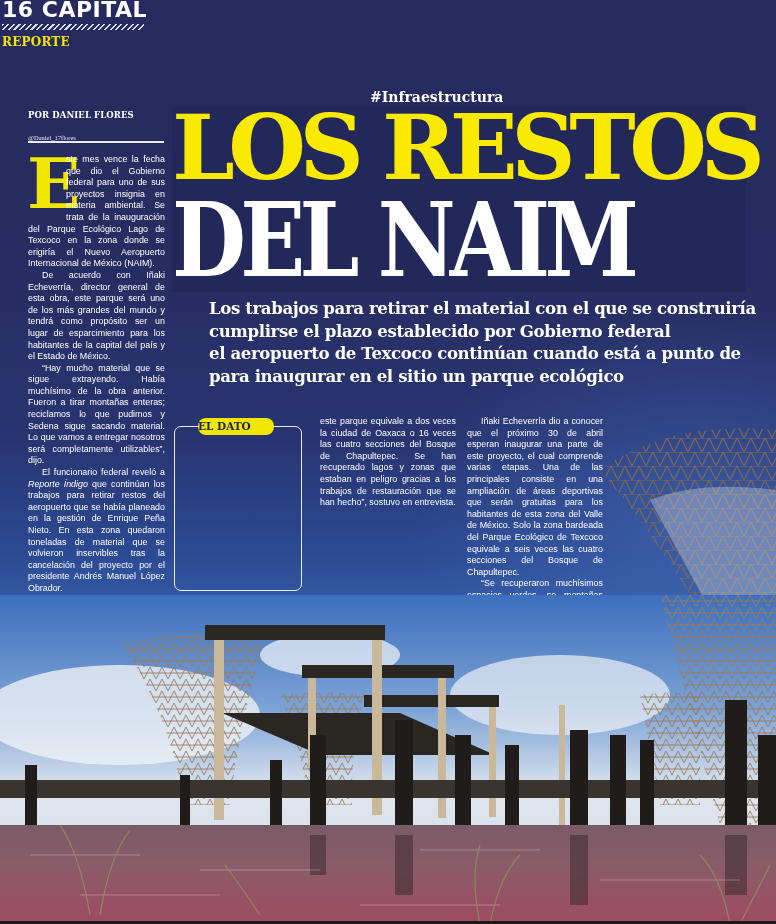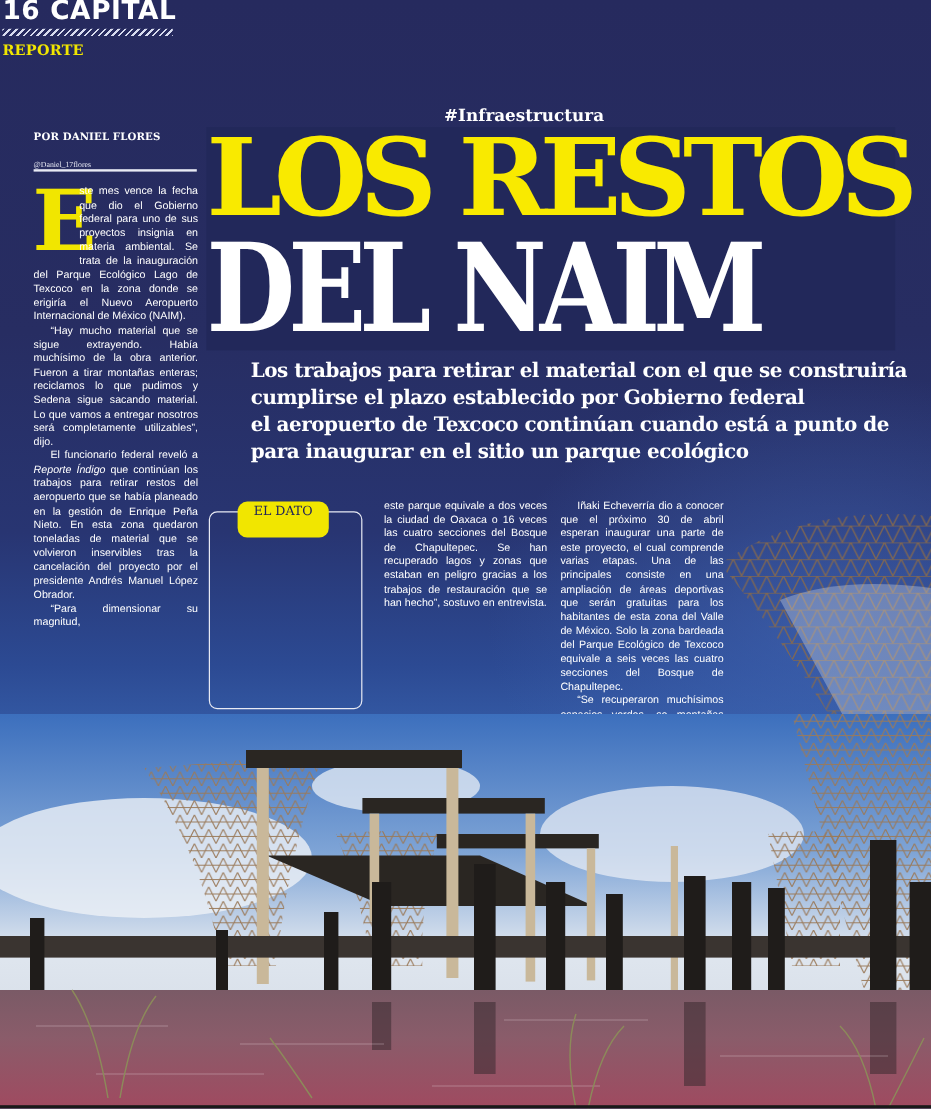--- a/index.html
+++ b/index.html
@@ -78,24 +78,24 @@
       font-size: 16.6px; line-height: 22.5px; color: #fff; letter-spacing: -0.4px; margin-left: 36px;
     }
     .deck span { display: block; white-space: nowrap; }
 
     
     .dato {
       position: absolute; left: 174px; top: 426px; width: 128px; height: 165px;
       border: 1.6px solid #e8eaf4; border-radius: 7px;
     }
     .dato-label {
-      position: absolute; left: 198px; top: 418px; width: 76px; height: 30px;
+      position: absolute; left: 198px; top: 418px; width: 76px; height: 17px;
       background: #f1e600; border-radius: 8px; color: #202458;
-      font-family: "DejaVu Serif", serif; font-weight: normal; font-size: 10.5px;
-      text-align: center; line-height: 17px;
+      font-family: "DejaVu Serif", serif; font-weight: bold; font-size: 10.5px;
+      text-align: left; line-height: 17px;
     }
     .dato-text {
       position: absolute; left: 184px; top: 448px; width: 116px;
       font-family: "Liberation Sans", sans-serif; font-weight: bold; font-size: 10.1px; line-height: 12.1px; color: #fff;
     }
     .dato-arrow { color: #f1e600; font-size: 9px; margin-right: 1px; }
 
     
     .photo { position: absolute; left: 0; top: 595px; width: 776px; height: 329px; overflow: hidden; }
     .photo svg { display: block; }
@@ -125,20 +125,21 @@
   <div class="deck">
     <span>Los trabajos para retirar el material con el que se construiría</span>
     <span>cumplirse el plazo establecido por Gobierno federal</span>
     <span>el aeropuerto de Texcoco continúan cuando está a punto de</span>
     <span>para inaugurar en el sitio un parque ecológico</span>
   </div>
 
   <div class="col col-1">
     <span class="dropcap">E</span>
     <p>ste mes vence la fecha que dio el Gobierno federal para uno de sus proyectos insignia en materia ambiental. Se trata de la inauguración del Parque Ecológico Lago de Texcoco en la zona donde se erigiría el Nuevo Aeropuerto Internacional de México (NAIM).</p>
+    <p class="indent">De acuerdo con Iñaki Echeverría, director general de esta obra, este parque será uno de los más grandes del mundo y tendrá como propósito ser un lugar de esparcimiento para los habitantes de la capital del país y el Estado de México.</p>
     <p class="indent">“Hay mucho material que se sigue extrayendo. Había muchísimo de la obra anterior. Fueron a tirar montañas enteras; reciclamos lo que pudimos y Sedena sigue sacando material. Lo que vamos a entregar nosotros será completamente utilizables”, dijo.</p>
     <p class="indent"><span>El funcionario federal reveló a </span><em>Reporte Índigo</em><span> que continúan los trabajos para retirar restos del aeropuerto que se había planeado en la gestión de Enrique Peña Nieto. En esta zona quedaron toneladas de material que se volvieron inservibles tras la cancelación del proyecto por el presidente Andrés Manuel López Obrador.</span></p>
     <p class="indent">“Para dimensionar su magnitud,</p>
   </div>
 
   <div class="dato"></div>
   <div class="dato-label">EL DATO</div>
 
   <div class="col col-3">
     <p>este parque equivale a dos veces la ciudad de Oaxaca o 16 veces las cuatro secciones del Bosque de Chapultepec. Se han recuperado lagos y zonas que estaban en peligro gracias a los trabajos de restauración que se han hecho”, sostuvo en entrevista.</p>

